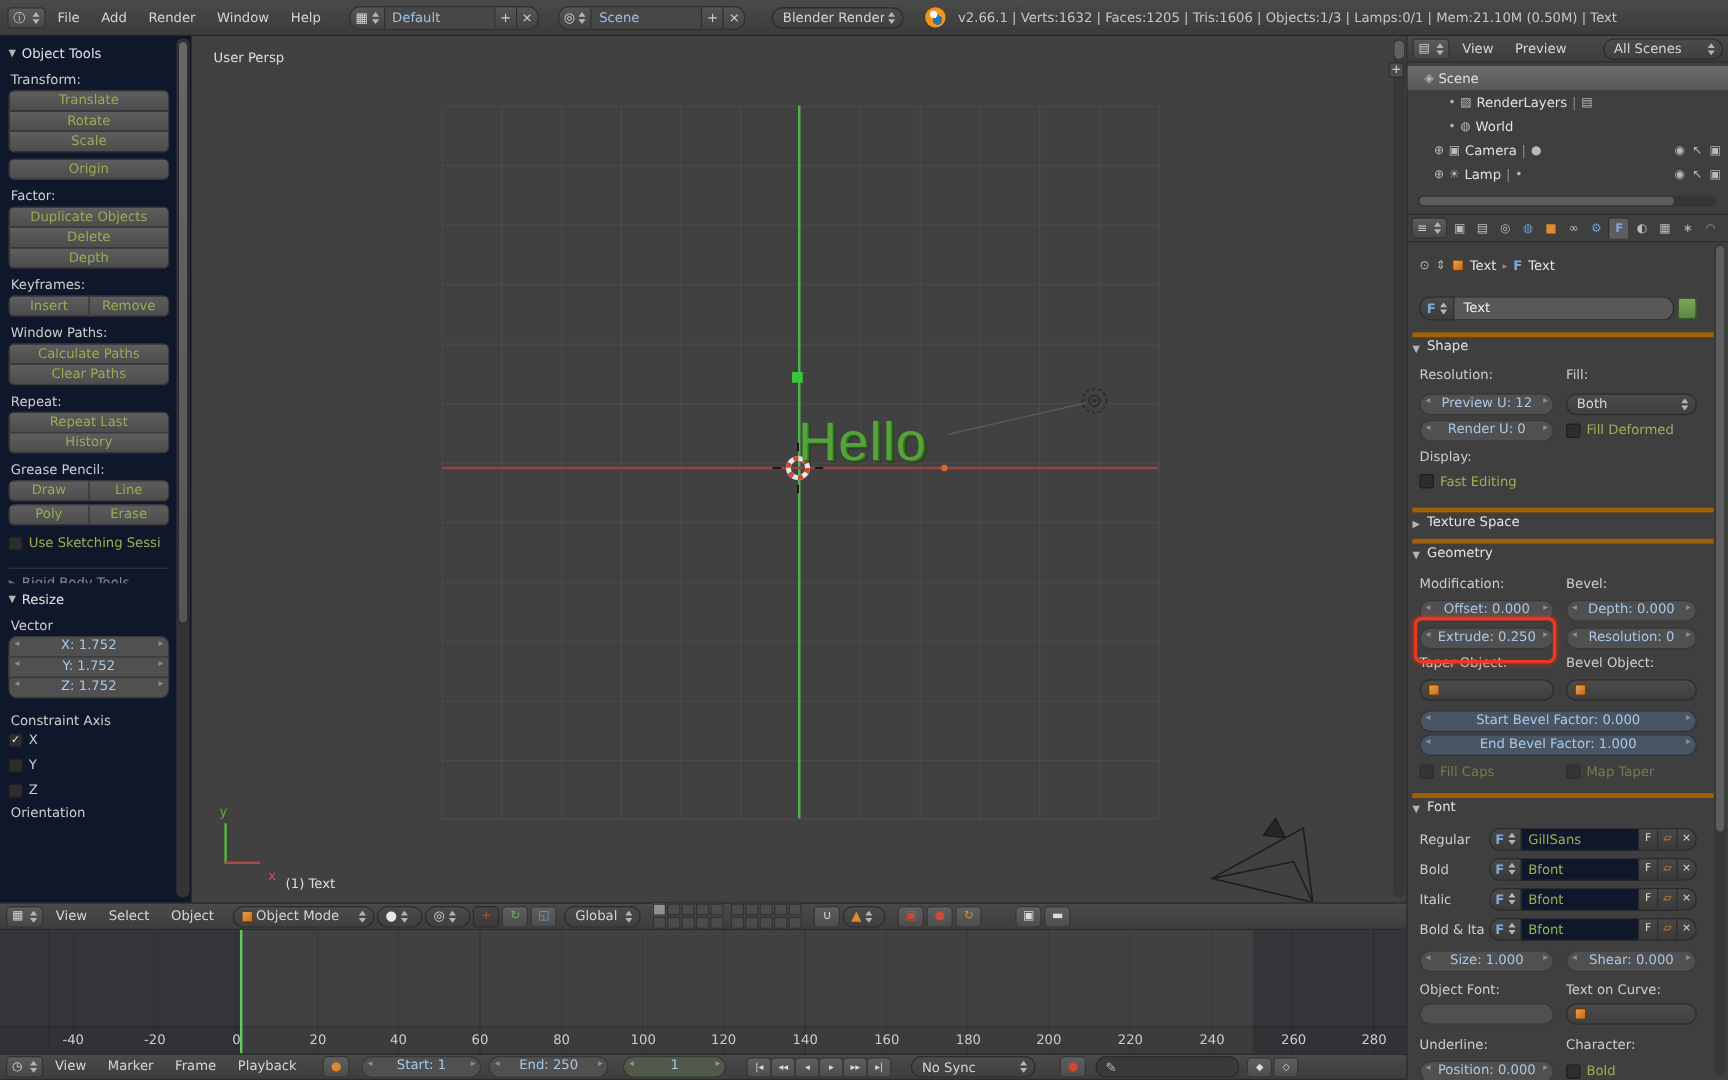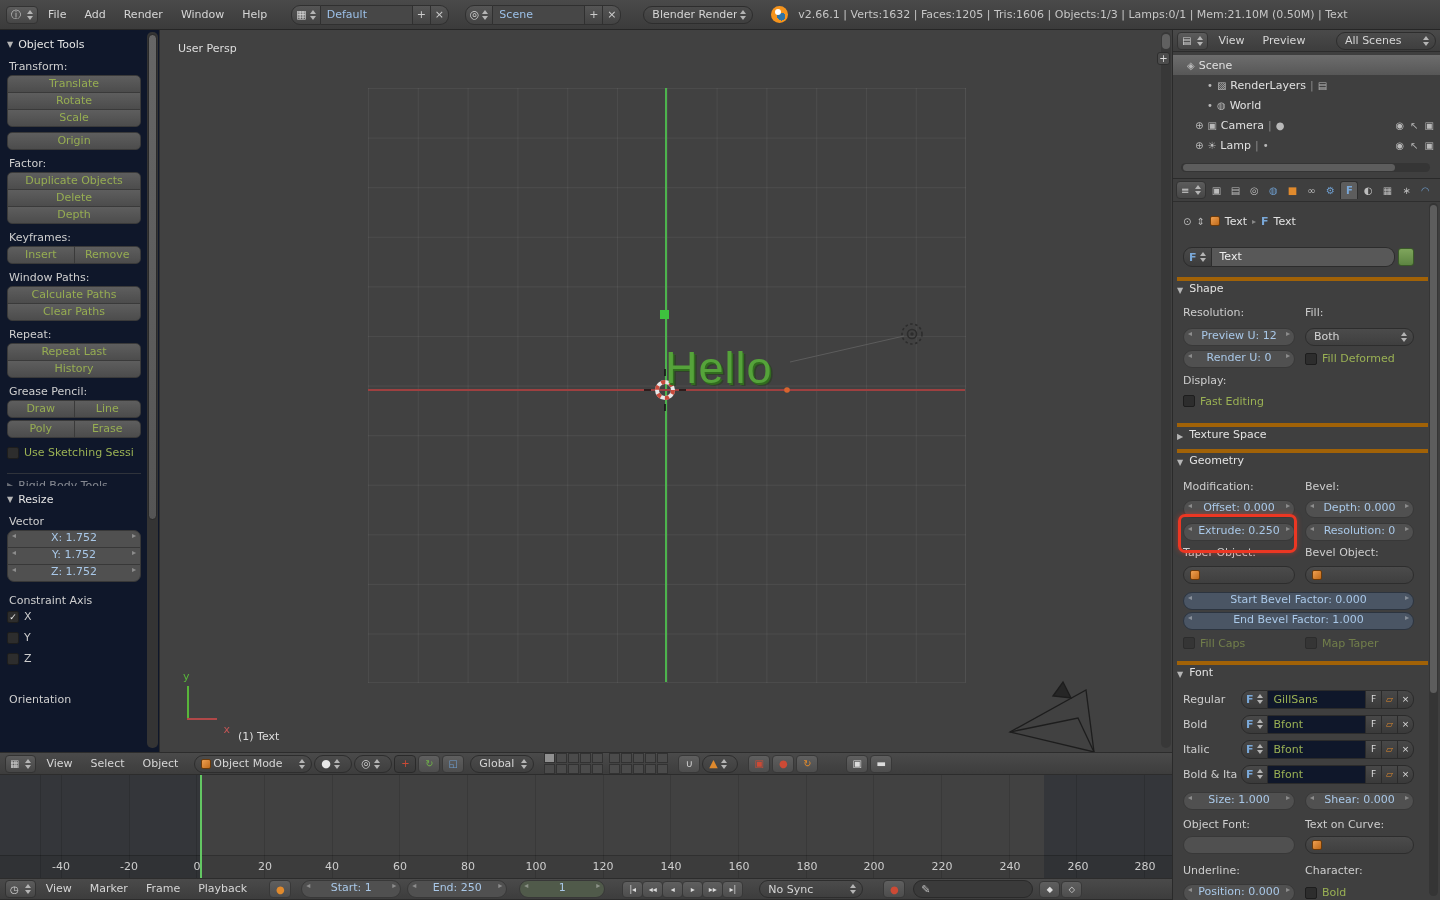--- a/index.html
+++ b/index.html
@@ -283,21 +283,21 @@
         <span class="plabel">X</span>
       </div>
       <div class="chkrow">
         <span class="chk"></span>
         <span class="plabel">Y</span>
       </div>
       <div class="chkrow">
         <span class="chk"></span>
         <span class="plabel">Z</span>
       </div>
-      <div class="slabel" style="margin-top:28px">Orientation</div>
+      <div class="slabel" style="margin-top:6px">Orientation</div>
     </div>
     <div class="ts-scroll">
         <div class="ts-thumb"></div>
       </div>
   </aside>
 
   <main class="viewport">
     <div class="vgrid">
       <div class="axis-green"></div>
       <div class="axis-red"></div>

